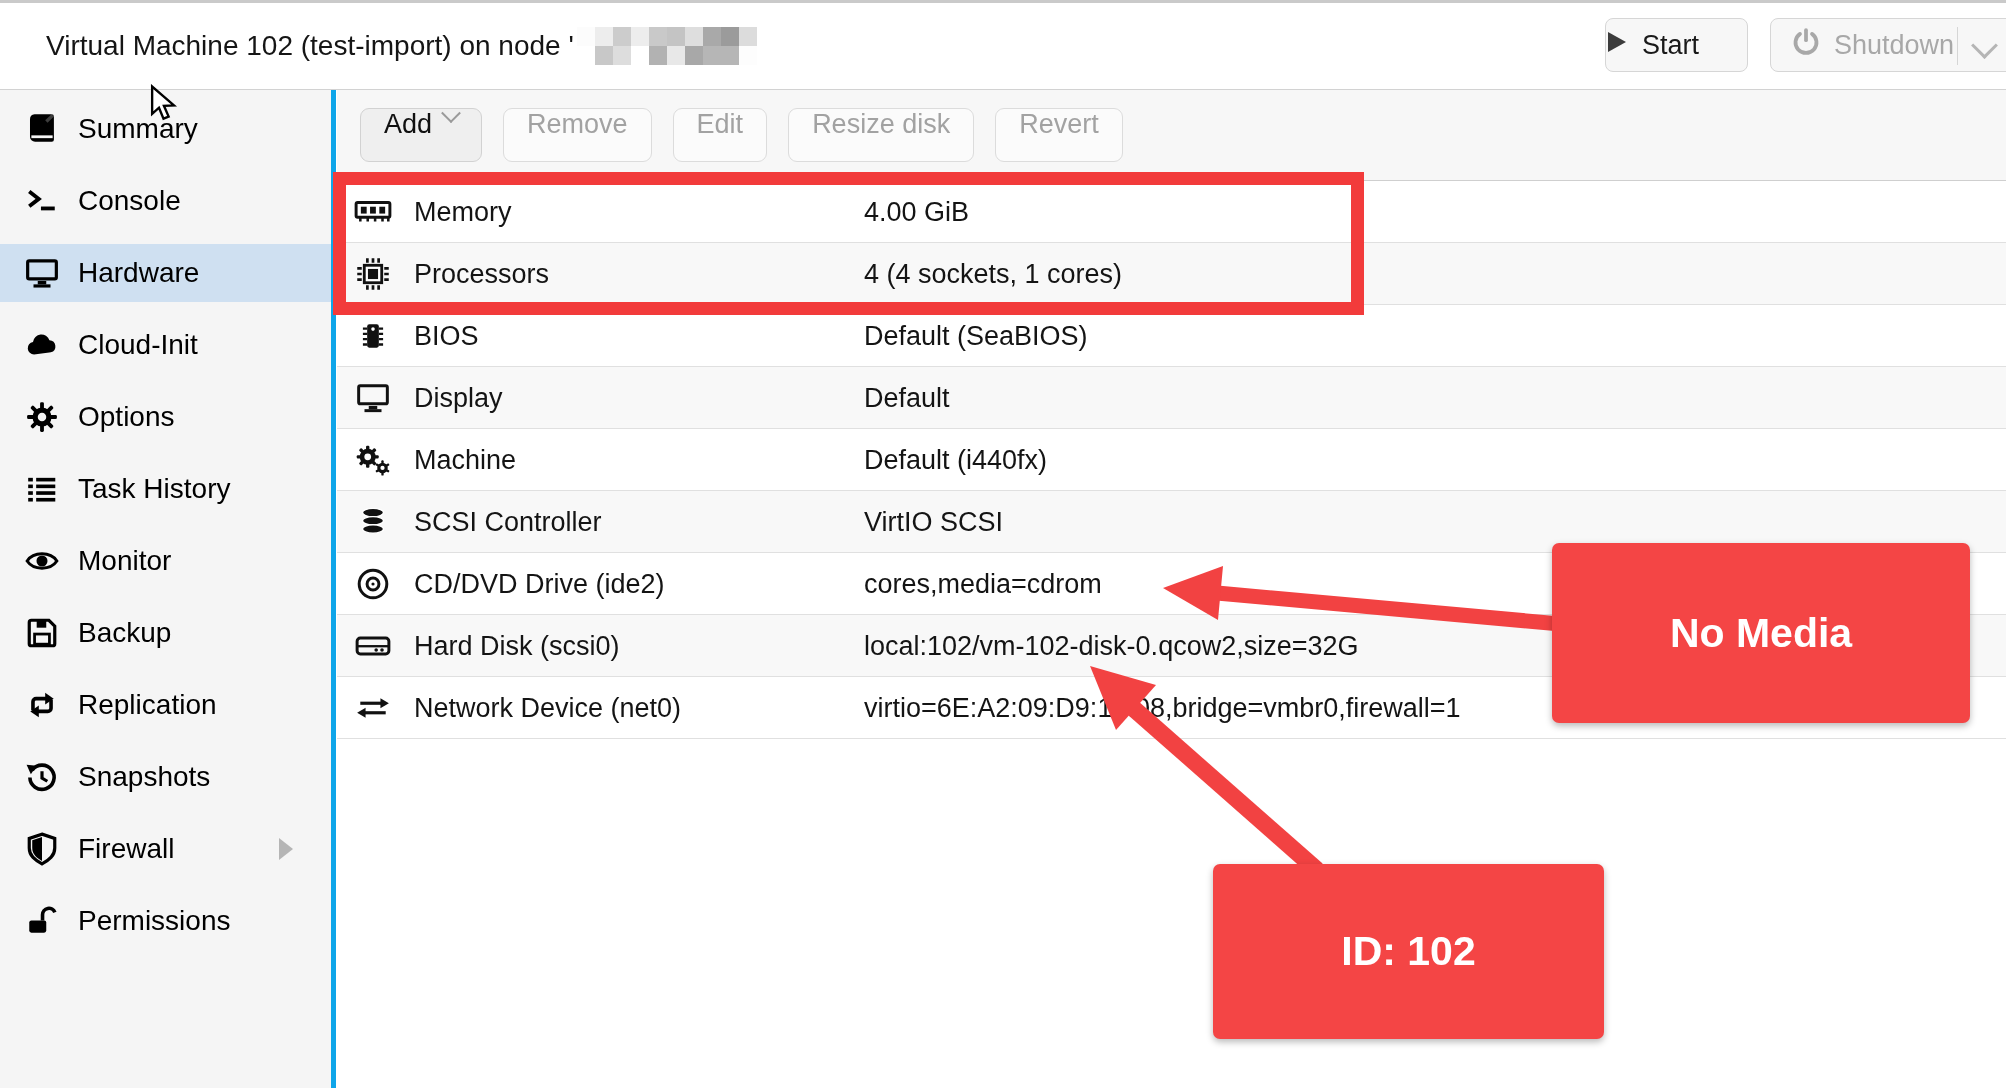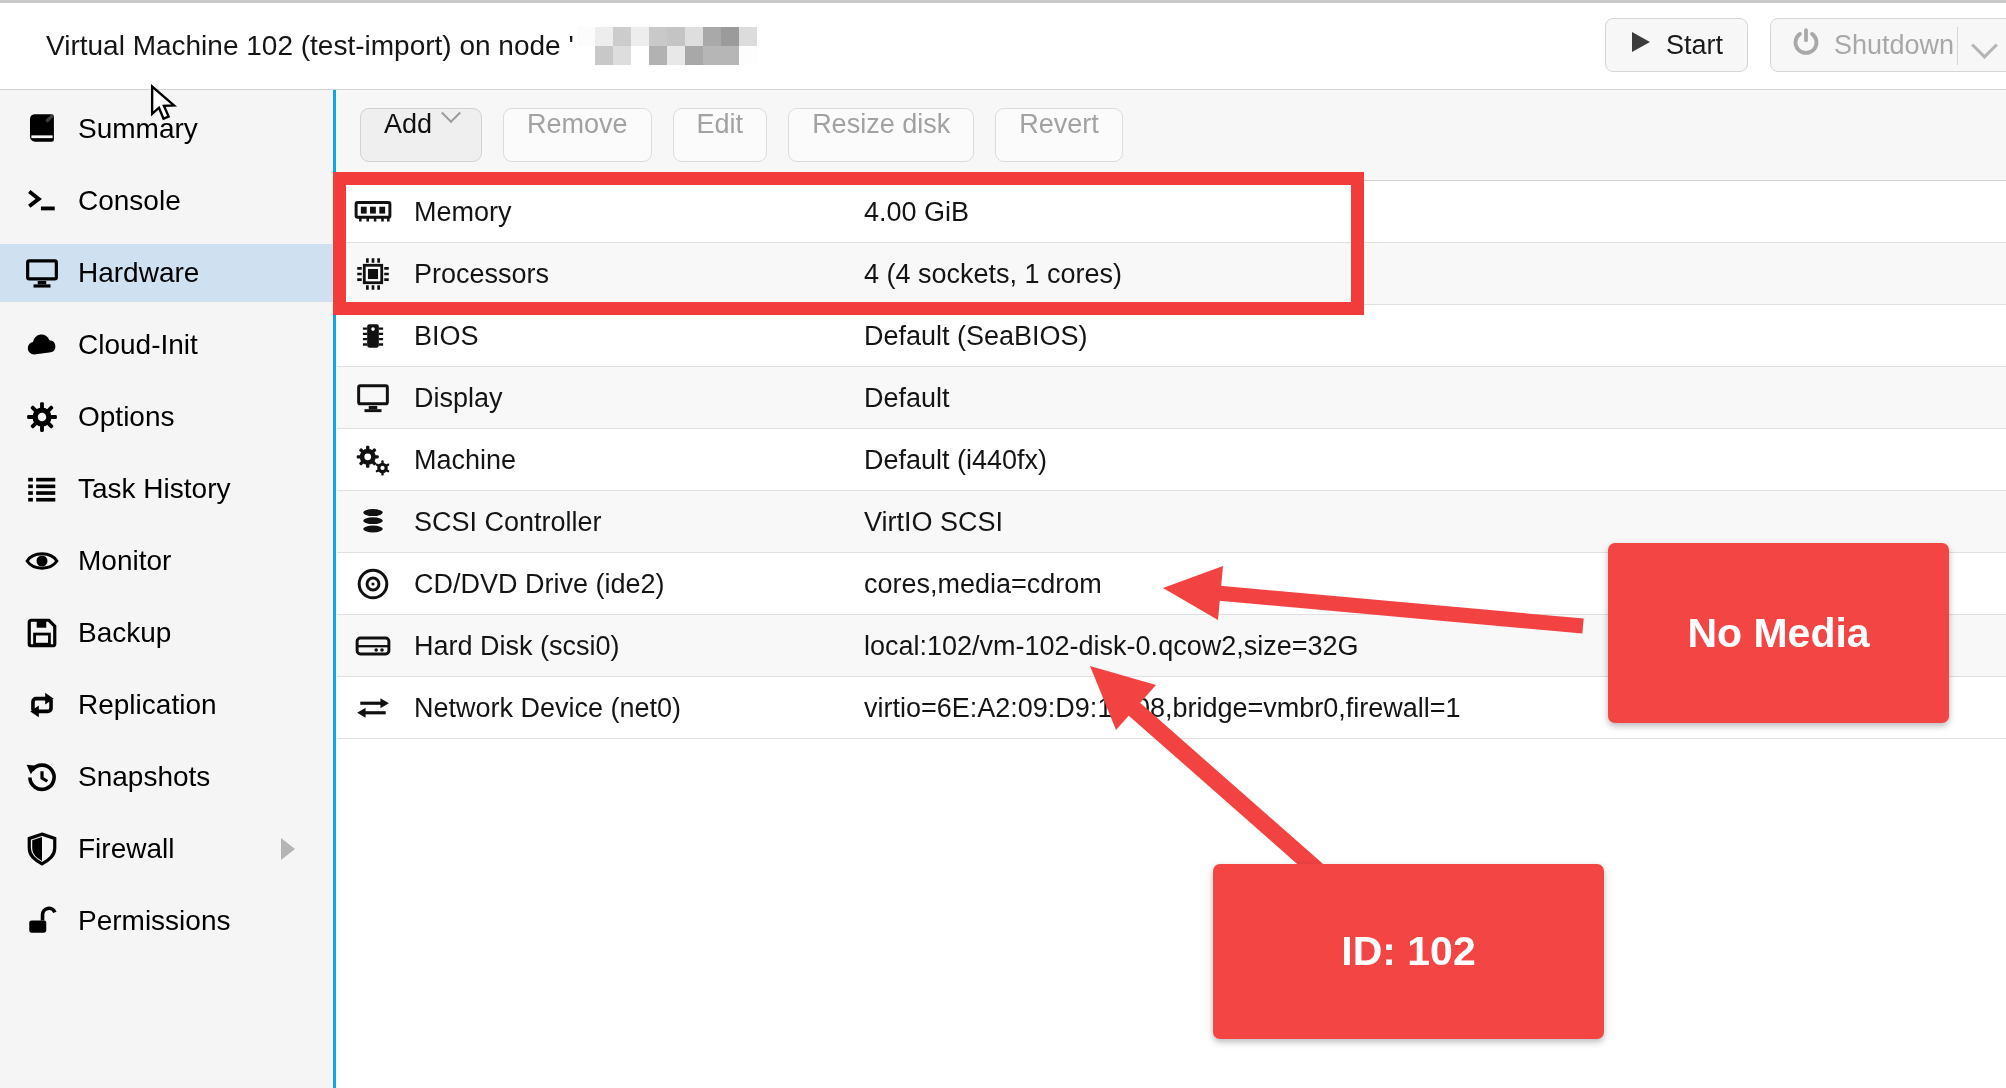--- a/index.html
+++ b/index.html
@@ -6,28 +6,28 @@
   body{width:2006px;height:1088px;position:relative;background:#fff;
        font-family:"Liberation Sans",sans-serif;color:#111}
   .topstrip{position:absolute;left:0;top:0;width:2006px;height:3px;background:#cacaca}
   .topbar{position:absolute;left:0;top:3px;width:2006px;height:86px;background:#fff;
           border-bottom:1px solid #d2d2d2;display:flex;align-items:center}
   .title{margin-left:46px;font-size:28px;color:#151515;white-space:nowrap;display:flex;align-items:center}
   .mosaic{display:grid;grid-template-columns:repeat(10,18px);grid-auto-rows:19px;margin-left:3px}
   .mosaic i{display:block}
   .tb-btn{position:absolute;top:18px;height:54px;box-sizing:border-box;border:1px solid #d6d6d6;
           border-radius:8px;background:#f7f7f7;display:flex;align-items:center;font-size:27px;cursor:default}
-  #startBtn{left:1605px;width:143px;justify-content:center;gap:14px;color:#1a1a1a}
+  #startBtn{left:1605px;width:143px;gap:14px;color:#1a1a1a}
   #shutdownBtn{left:1770px;width:262px;color:#a8a8a8;padding-left:20px;gap:13px}
   .sep{position:absolute;left:186px;top:8px;width:1px;height:38px;background:#d6d6d6}
   .chev-dn{width:16px;height:16px;border-right:3px solid #b5b5b5;border-bottom:3px solid #b5b5b5;
            transform:rotate(45deg);display:inline-block}
   
   .sidebar{position:absolute;left:0;top:90px;width:336px;height:998px;background:#f5f5f5;
-           border-right:3px solid #0ea5e9;box-sizing:border-box;padding-top:10px}
+           border-right:5px solid #0ea5e9;box-sizing:border-box;padding-top:10px}
   .nav-item{height:58px;margin-bottom:14px;display:flex;align-items:center;padding-left:22px;
             font-size:28px;color:#000;position:relative;cursor:default}
   .nav-item.selected{background:#cfe0f1}
   .nav-ic{width:40px;display:flex;justify-content:center;margin-right:16px;flex:0 0 40px}
   .subchev{position:absolute;right:38px;width:0;height:0;border-top:11px solid transparent;
            border-bottom:11px solid transparent;border-left:14px solid #b5b5b5}
   
   .toolbar{position:absolute;left:337px;top:90px;width:1669px;height:91px;background:#f7f7f7;
            border-bottom:1px solid #cfcfcf;box-sizing:border-box;display:flex;align-items:center;
            padding-left:23px;gap:21px}
@@ -42,21 +42,21 @@
           background:#fff;font-size:27px;color:#141414}
   .hw-row.alt{background:#f8f8f8}
   .row-ic{position:absolute;left:12px;top:0;height:61px;width:48px;display:flex;align-items:center;justify-content:center}
   .row-label{position:absolute;left:77px;top:50%;transform:translateY(-50%)}
   .row-value{position:absolute;left:527px;top:50%;transform:translateY(-50%);white-space:nowrap}
   
   .mark-rect{position:absolute;left:333px;top:172px;width:1031px;height:143px;box-sizing:border-box;
              border:13px solid #f23b3b;z-index:5}
   .callout{position:absolute;background:#f44545;border-radius:7px;color:#fff;font-weight:bold;font-size:41px;
            display:flex;align-items:center;justify-content:center;z-index:6;box-shadow:0 3px 7px rgba(0,0,0,.28)}
-  #noMediaBox{left:1608px;top:543px;width:341px;height:180px}
+  #noMediaBox{left:1552px;top:543px;width:418px;height:180px}
   #idBox{left:1213px;top:864px;width:391px;height:175px}
   #arrows{position:absolute;left:0;top:0;z-index:5;pointer-events:none}
   #cursor{position:absolute;left:150px;top:84px;z-index:10;pointer-events:none}
 </style>
 </head>
 <body>
 
 <div class="topstrip"></div>
 
 <div class="topbar">

